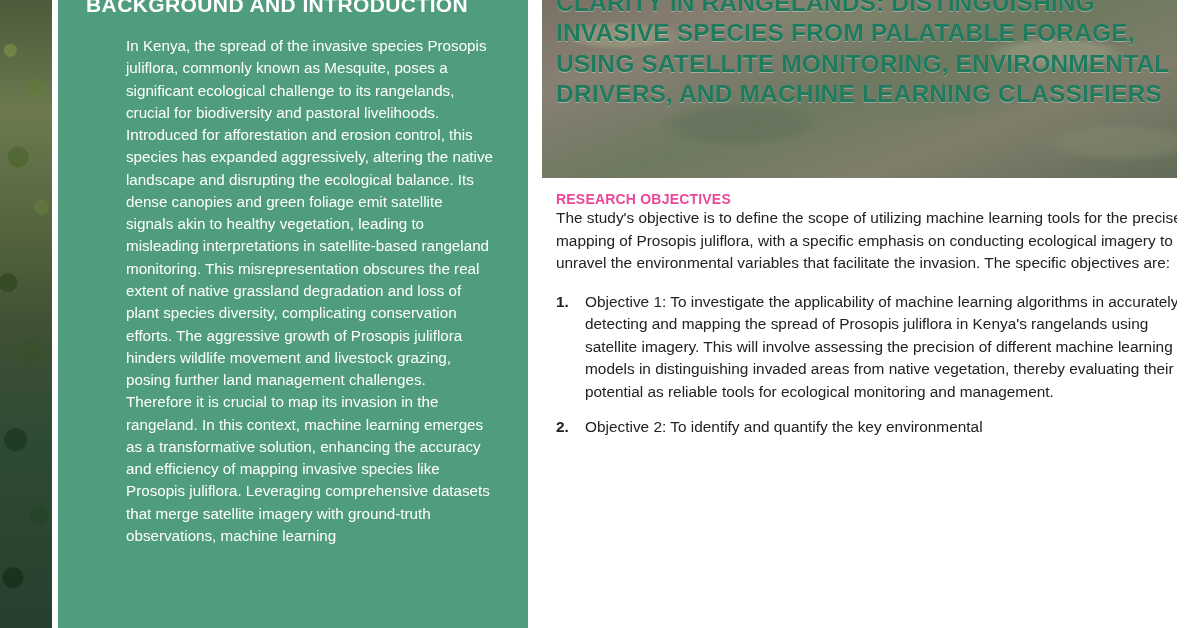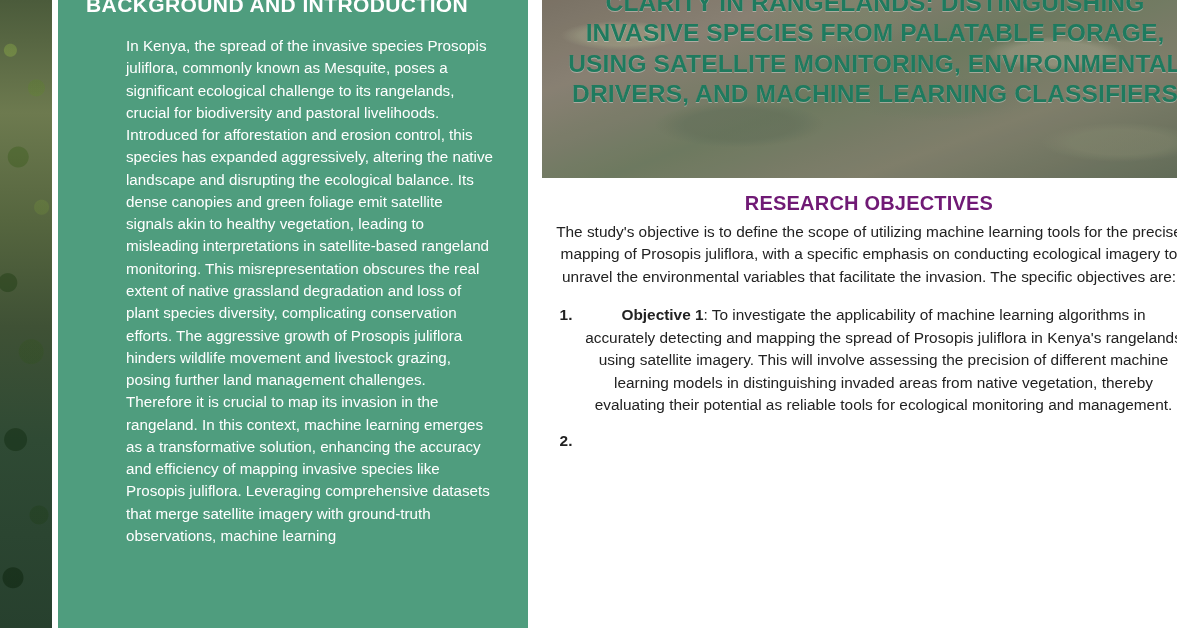--- a/index.html
+++ b/index.html
@@ -82,21 +82,20 @@
     left: 528px; top: 0; width: 14px; height: 628px;
     background: #ffffff;
   }
 
   
   .right-col {
     position: absolute;
     left: 542px; top: 0;
     width: 658px; height: 628px;
     background: #ffffff;
-    text-align: center;
   }
 
   
   .title-band {
     position: relative;
     width: 658px;
     height: 178px;
     overflow: hidden;
     background:
       linear-gradient(160deg, #6b6253 0%, #7b7263 22%, #5d6a4e 48%, #71705a 70%, #4e5a44 100%);
@@ -127,27 +126,27 @@
     line-height: 1.23;
     letter-spacing: .1px;
     text-transform: uppercase;
     text-shadow: 0 1px 0 rgba(255,255,255,.35);
   }
 
   .right-body {
     padding: 14px 18px 0 14px;
   }
   .section-heading {
-    color: #701a75;
-    font-size: 20px;
+    color: #ec4899;
+    font-size: 14px;
     font-weight: 700;
     letter-spacing: .2px;
     text-transform: uppercase;
     line-height: 1.1;
-    margin-bottom: 7px;
+    margin-bottom: 0;
   }
   .section-para {
     color: #222222;
     font-size: 15.4px;
     line-height: 1.46;
   }
 
   .obj-list {
     margin-top: 16px;
     list-style: none;
@@ -158,21 +157,21 @@
     margin-bottom: 13px;
     color: #222222;
     font-size: 15.4px;
     line-height: 1.46;
   }
   .obj-num {
     font-weight: 700;
     min-width: 20px;
     color: #222222;
   }
-  .obj-text b { font-weight: 700; }
+  .obj-text b { font-weight: 400; }
 </style>
 </head>
 <body>
 
 <div id="poster">
 
   <div class="photo-strip"></div>
   <div class="white-gap-left"></div>
 
   <div class="left-col">
@@ -194,18 +193,19 @@
       <div class="section-heading">RESEARCH OBJECTIVES</div>
       <div class="section-para">The study's objective is to define the scope of utilizing machine learning tools for the precise mapping of Prosopis juliflora, with a specific emphasis on conducting ecological imagery to unravel the environmental variables that facilitate the invasion. The specific objectives are:</div>
 
       <ul class="obj-list">
         <li class="obj-item">
           <span class="obj-num">1.</span>
           <span class="obj-text"><b>Objective 1</b><span>: To investigate the applicability of machine learning algorithms in accurately detecting and mapping the spread of Prosopis juliflora in Kenya's rangelands using satellite imagery. This will involve assessing the precision of different machine learning models in distinguishing invaded areas from native vegetation, thereby evaluating their potential as reliable tools for ecological monitoring and management.</span></span>
         </li>
         <li class="obj-item">
           <span class="obj-num">2.</span>
+          <span class="obj-text"><b>Objective 2</b><span>: To identify and quantify the key environmental</span></span>
         </li>
       </ul>
     </div>
 
   </div>
 </div>
 
 </body></html>

